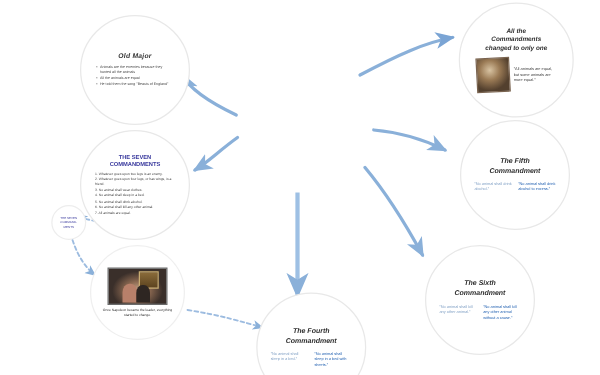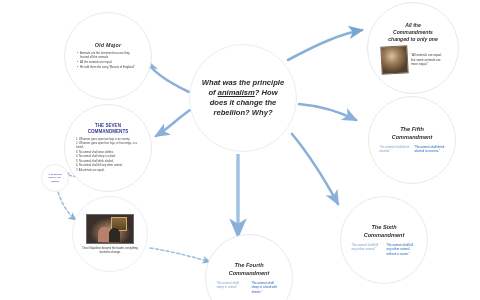--- a/index.html
+++ b/index.html
@@ -170,29 +170,20 @@
 
     <path d="M238,154 L238,236" stroke="#9ec0e4" stroke-width="3.4" fill="none" marker-end="url(#ah)"></path>
 
     <path d="M299,104 C322,106 340,112 356,120" stroke="#8ab0d9" stroke-width="2.6" fill="none" stroke-linecap="round" marker-end="url(#ah)"></path>
 
     <path d="M292,134 C312,158 326,182 338,204" stroke="#8ab0d9" stroke-width="2.6" fill="none" stroke-linecap="round" marker-end="url(#ah)"></path>
 
     <path d="M288,60 C318,44 340,34 362,30" stroke="#8ab0d9" stroke-width="2.6" fill="none" stroke-linecap="round" marker-end="url(#ahd)"></path>
   </svg>
 
-  <div class="node" id="center-node">
-    <div class="ctext">
-      <span>What was the</span>
-      <span>principle of</span>
-      <span class="ul">animalism</span><span>? How</span>
-      <span>does it change the</span>
-      <span>rebellion? Why?</span>
-    </div>
-  </div>
 
   <div class="node" id="node-old-major">
     <div class="title">Old Major</div>
     <div class="bullets">
       <div>Animals are the enemies because they hunted all the animals</div>
       <div>All the animals are equal</div>
       <div>He told them the song "Beasts of England"</div>
     </div>
   </div>
 

